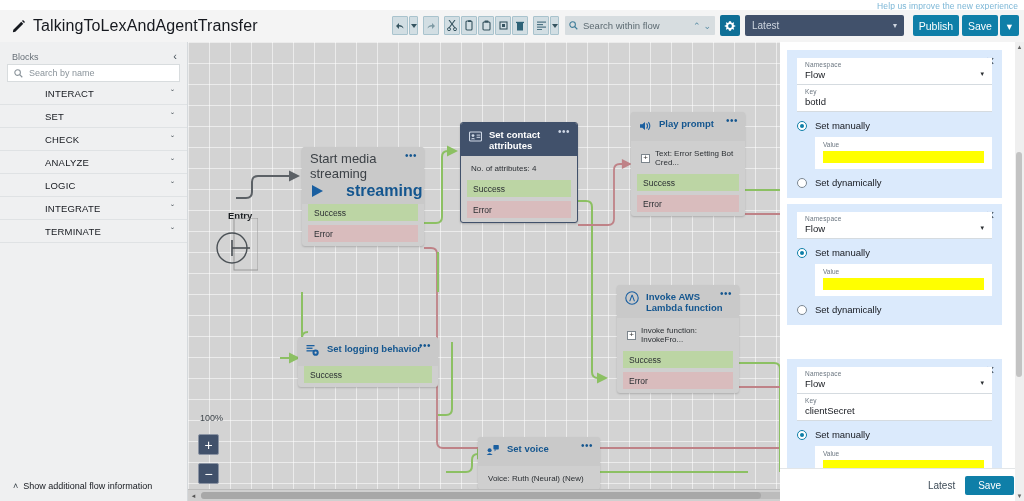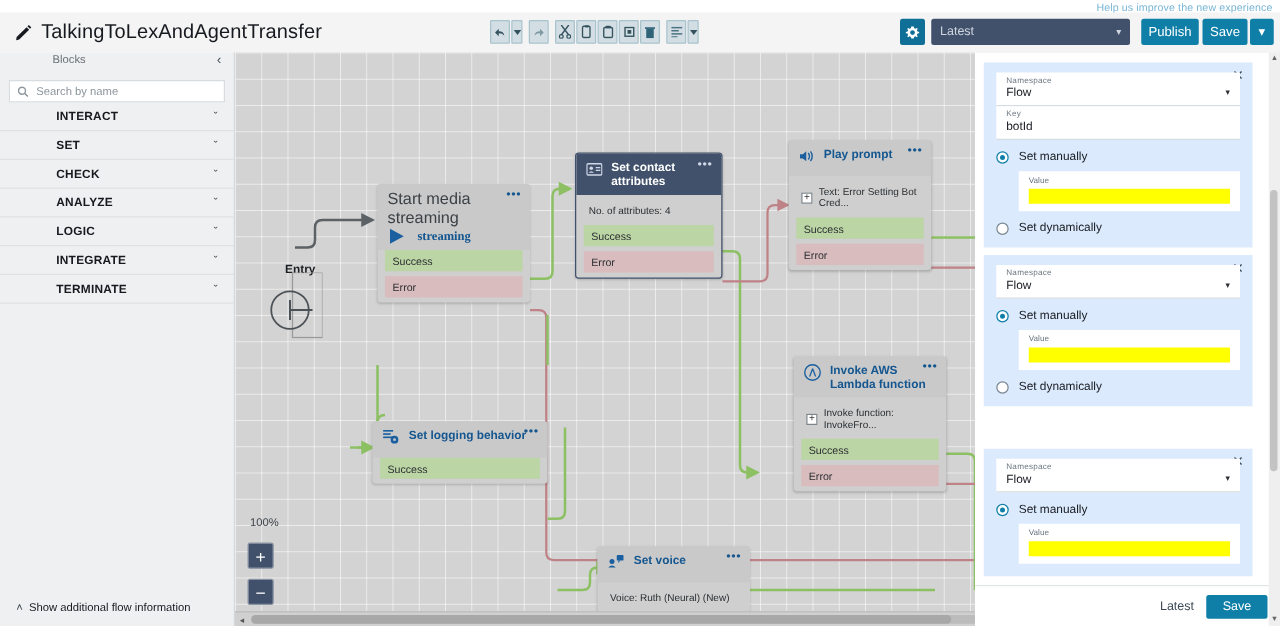--- a/index.html
+++ b/index.html
@@ -84,39 +84,38 @@
   #publish-btn { left: 913px; width: 46px; }
   #save-btn    { left: 962px; width: 36px; }
   #save-split  { left: 1000px; width: 19px; }
 
   
   .sidebar {
     position: absolute; left: 0; top: 42px; width: 188px; height: 459px;
     background: #eff0f1; border-right: 1px solid #d5d9dc;
   }
   .sb-head {
-    height: 20px; display: flex; align-items: flex-start; justify-content: space-between;
+    height: 20px; display: flex; align-items: flex-end; justify-content: space-between;
     padding: 0 10px 0 12px;
-    margin-left: 30px;
   }
   .sb-head .t { font-size: 9px; color: #687078; }
   .sb-head .collapse { font-size: 11px; color: #45515a; }
   .sb-search {
     margin: 2px 7px 0 7px; height: 18px; background: #fff;
     border: 1px solid #d8dcde;
     display: flex; align-items: center; padding: 0 6px;
   }
   .sb-search .ph { font-size: 9px; color: #8b949b; margin-left: 6px; }
   .sb-group {
     height: 23px; border-bottom: 1px solid #dfe2e4;
     display: flex; align-items: center; justify-content: space-between;
     padding: 0 13px 0 13px;
   }
   .sb-group:first-of-type { border-top: 1px solid #dfe2e4; margin-top: 3px; }
-  .sb-group .g { font-size: 9.5px; font-weight: bold; color: #16191f; letter-spacing: .2px; padding-left: 32px; }
+  .sb-group .g { font-size: 9.5px; font-weight: normal; color: #16191f; letter-spacing: .2px; padding-left: 32px; }
   .sb-group .chev { color: #444d55; font-size: 9px; }
   .sb-footer {
     position: absolute; bottom: 10px; left: 0; width: 188px;
     display: flex; align-items: center; padding-left: 13px;
   }
   .sb-footer .cu { font-size: 9px; color: #3b444b; margin-right: 5px; }
   .sb-footer .ft { font-size: 9px; color: #16191f; }
 
   
   .canvas {
@@ -173,21 +172,21 @@
     display: flex; align-items: center; padding-left: 6px;
     font-size: 8.5px; color: #2b2f33;
   }
   .port.success { background: #bcd5a4; }
   .port.error   { background: #d9bcbd; }
 
   
   .stream-node .node-head { flex-direction: column; padding: 4px 8px 4px 8px; background: #c9c9c9;}
   .stream-top { font-size: 13px; color: #3c4146; margin-bottom: 1px; }
   .stream-main { display: flex; align-items: center; }
-  .stream-main .big { font-size: 10px; font-weight: bold; color: #14568f; margin-left: 8px; font-family: Liberation Serif, serif; }
+  .stream-main .big { font-size: 16px; font-weight: bold; color: #14568f; margin-left: 20px; }
 
   
   .entry { position: absolute; }
   .entry-label { font-size: 9.5px; font-weight: bold; color: #1b1f23; position:absolute; left: 18px; top: 0px; }
 
   
   .zoom-pct { position: absolute; left: 12px; top: 371px; font-size: 9px; color: #3f464c; }
   .zoom-btn {
     position: absolute; left: 10px; width: 21px; height: 21px;
     background: #41516b; border: 1px solid #8a93a3; border-radius: 2px;
@@ -345,20 +344,29 @@
         <rect x="0" y="8" width="5" height="1" fill="#4c7383"></rect>
       </svg>
     </div>
     <div class="tb-btn sm">
       <svg class="tb-glyph" width="6" height="4" viewBox="0 0 6 4">
           <path d="M0 0 L6 0 L3 4 Z" fill="#35535f"></path>
         </svg>
     </div>
   </div>
 
+  <div class="search-flow">
+    <svg class="mag" width="9" height="9" viewBox="0 0 10 10">
+      <circle cx="4" cy="4" r="3.1" stroke="#3f7d99" stroke-width="1.2" fill="none"></circle>
+      <path d="M6.3 6.3 L9.2 9.2" stroke="#3f7d99" stroke-width="1.3"></path>
+    </svg>
+    <span class="ph">Search within flow</span>
+    <span class="caret">⌃</span>
+    <span class="caret">⌄</span>
+  </div>
 
   <div class="gear-btn">
     <svg width="12" height="12" viewBox="0 0 12 12">
       <path d="M6 1.2 L7 1.2 L7.3 2.5 L8.4 3 L9.5 2.3 L10.2 3 L9.5 4.1 L10 5.2 L11.3 5.5 L11.3 6.5 L10 6.8 L9.5 7.9 L10.2 9 L9.5 9.7 L8.4 9 L7.3 9.5 L7 10.8 L5 10.8 L4.7 9.5 L3.6 9 L2.5 9.7 L1.8 9 L2.5 7.9 L2 6.8 L0.7 6.5 L0.7 5.5 L2 5.2 L2.5 4.1 L1.8 3 L2.5 2.3 L3.6 3 L4.7 2.5 L5 1.2 Z" fill="#fff"></path>
       <circle cx="6" cy="6" r="1.9" fill="#0f6f96"></circle>
     </svg>
   </div>
 
   <div class="version-select">
     <span class="vtext">Latest</span>
@@ -520,21 +528,21 @@
           <span class="dots">•••</span>
         </div>
         <div class="node-sub">
           <span class="plus-box">+</span>
           <span>Text: Error Setting Bot Cred...</span>
         </div>
         <div class="port success">Success</div>
         <div class="port error">Error</div>
       </div>
 
-      <div class="node" style="left:447px; top:243px; width:122px;">
+      <div class="node" style="left:429px; top:243px; width:122px;">
         <div class="node-head">
           <span class="node-ico">
             <svg width="14" height="14" viewBox="0 0 14 14">
               <circle cx="7" cy="7" r="6.2" fill="none" stroke="#1a5fa0" stroke-width="1.1"></circle>
               <path d="M4.2 10.2 L6.6 3.8 L7.6 3.8 L10 10.2 L8.9 10.2 L7.1 5.3 L5.3 10.2 Z" fill="#1a5fa0"></path>
             </svg>
           </span>
           <span class="node-title">Invoke AWS Lambda function</span>
           <span class="dots">•••</span>
         </div>
@@ -642,20 +650,24 @@
         </div>
       </div>
 
       <div class="card" style="top:317px;">
         <span class="close">✕</span>
         <div class="field">
           <div class="lbl">Namespace</div>
           <div class="val">Flow</div>
           <span class="dd-caret">▾</span>
         </div>
+        <div class="field">
+          <div class="lbl">Key</div>
+          <div class="val">clientSecret</div>
+        </div>
         <div class="radio-row">
           <span class="radio on"></span>
           <span class="rl">Set manually</span>
         </div>
         <div class="value-field">
           <div class="lbl">Value</div>
           <div class="value-redacted"></div>
         </div>
 
       </div>

